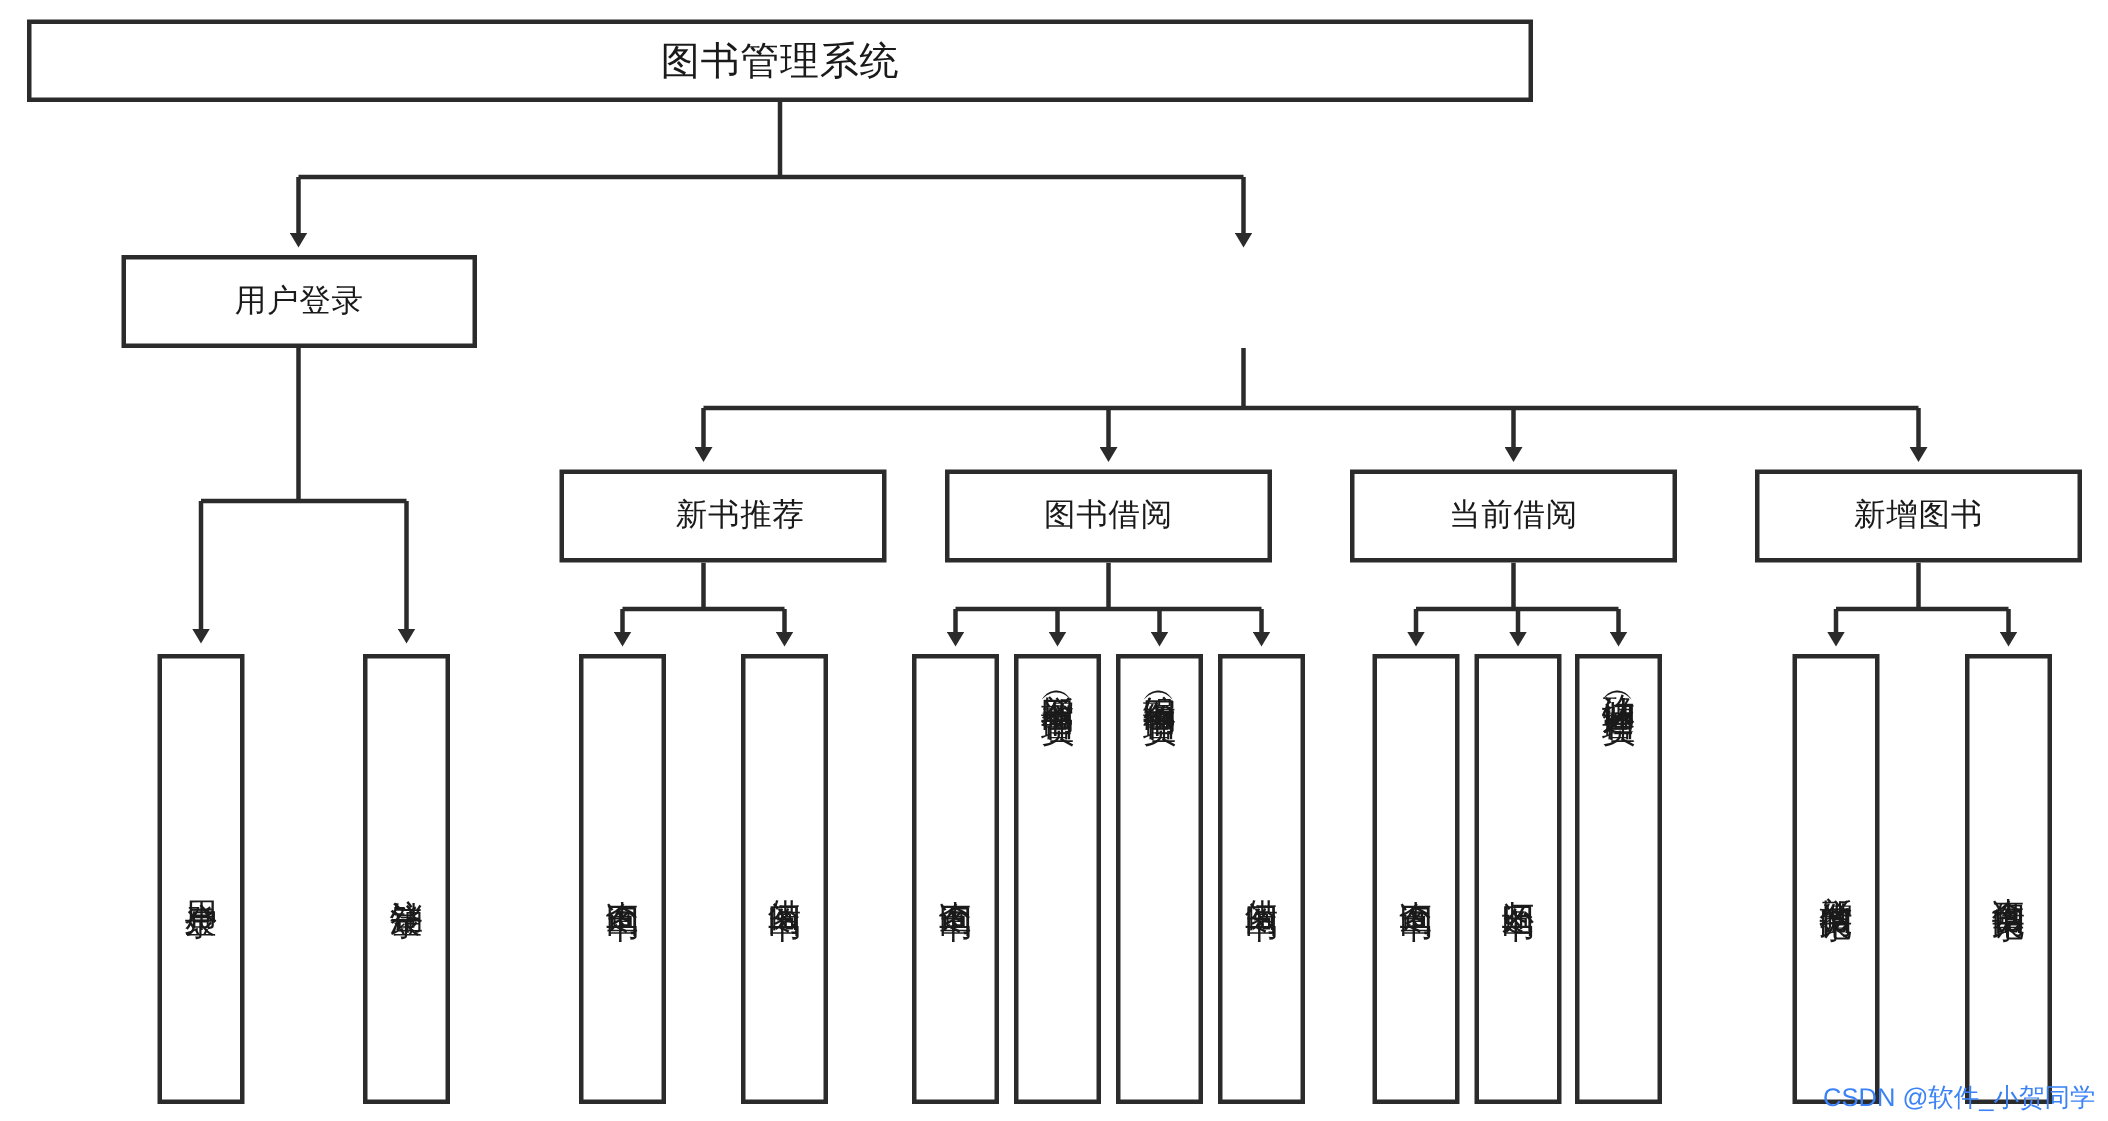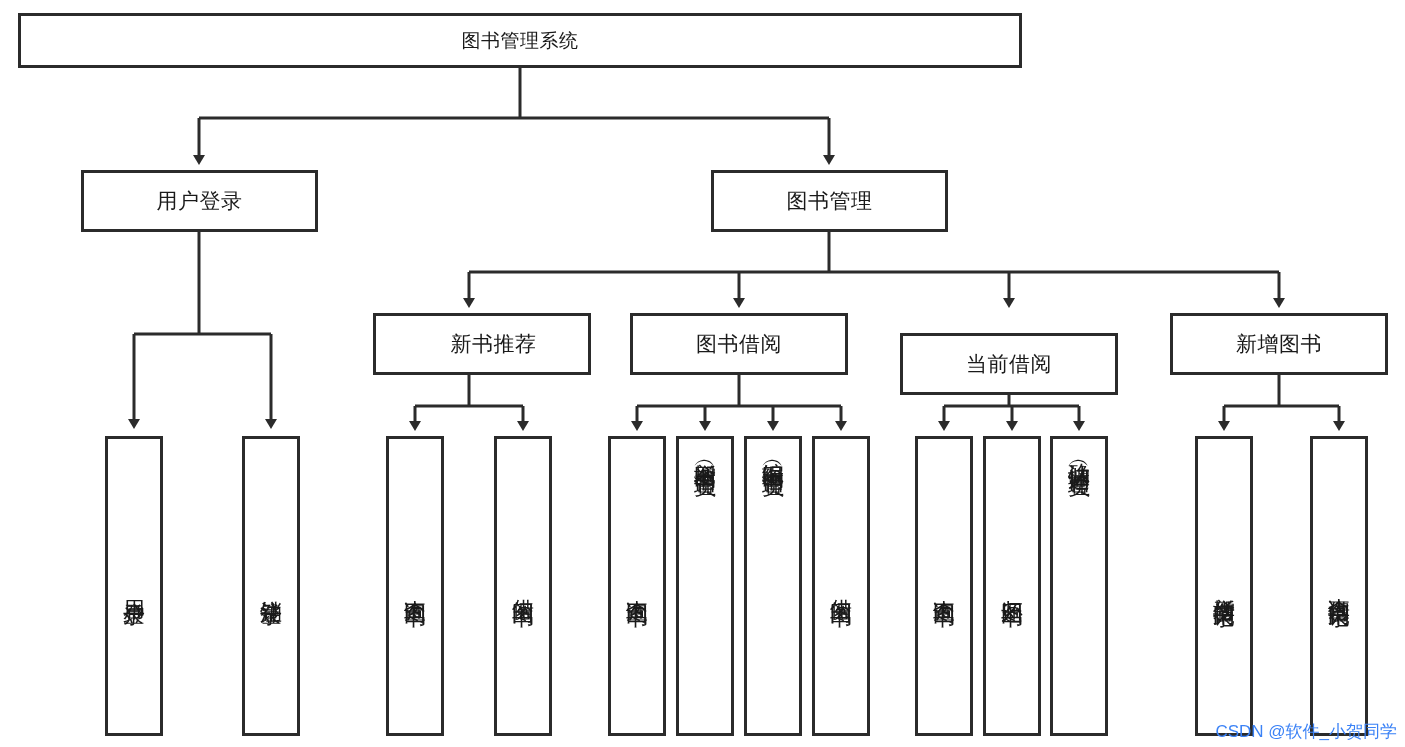--- a/index.html
+++ b/index.html
@@ -41,21 +41,21 @@
     line-height: 1.25;
     letter-spacing: 0.5px;
   }
   
   .node.root {
     left: 18px;
     top: 13px;
     width: 1004px;
     height: 55px;
   }
-  .node.root .lbl { font-size: 19px; }
+  .node.root .lbl { font-size: 26px; }
 
   
   .node.lvl2 {
     top: 170px;
     width: 237px;
     height: 62px;
   }
   .node.lvl2 .lbl { font-size: 21px; }
 
   
@@ -152,31 +152,28 @@
     </g>
   </svg>
 
   <div class="node root">
     <span class="lbl">图书管理系统</span>
   </div>
 
   <div class="node lvl2" style="left:81px;">
     <span class="lbl">用户登录</span>
   </div>
-  <div class="node lvl2" style="left:711px;">
-    <span class="lbl">图书管理</span>
-  </div>
 
   <div class="node lvl3" style="left:373px;padding-left:23px;">
     <span class="lbl">新书推荐</span>
   </div>
   <div class="node lvl3" style="left:630px;">
     <span class="lbl">图书借阅</span>
   </div>
-  <div class="node lvl3" style="left:900px;margin-top:20px;">
+  <div class="node lvl3" style="left:900px;">
     <span class="lbl">当前借阅</span>
   </div>
   <div class="node lvl3" style="left:1170px;">
     <span class="lbl">新增图书</span>
   </div>
 
   <div class="node leaf" style="left:105px;">
     <span class="lbl">用户登录</span>
   </div>
   <div class="node leaf" style="left:242px;">

